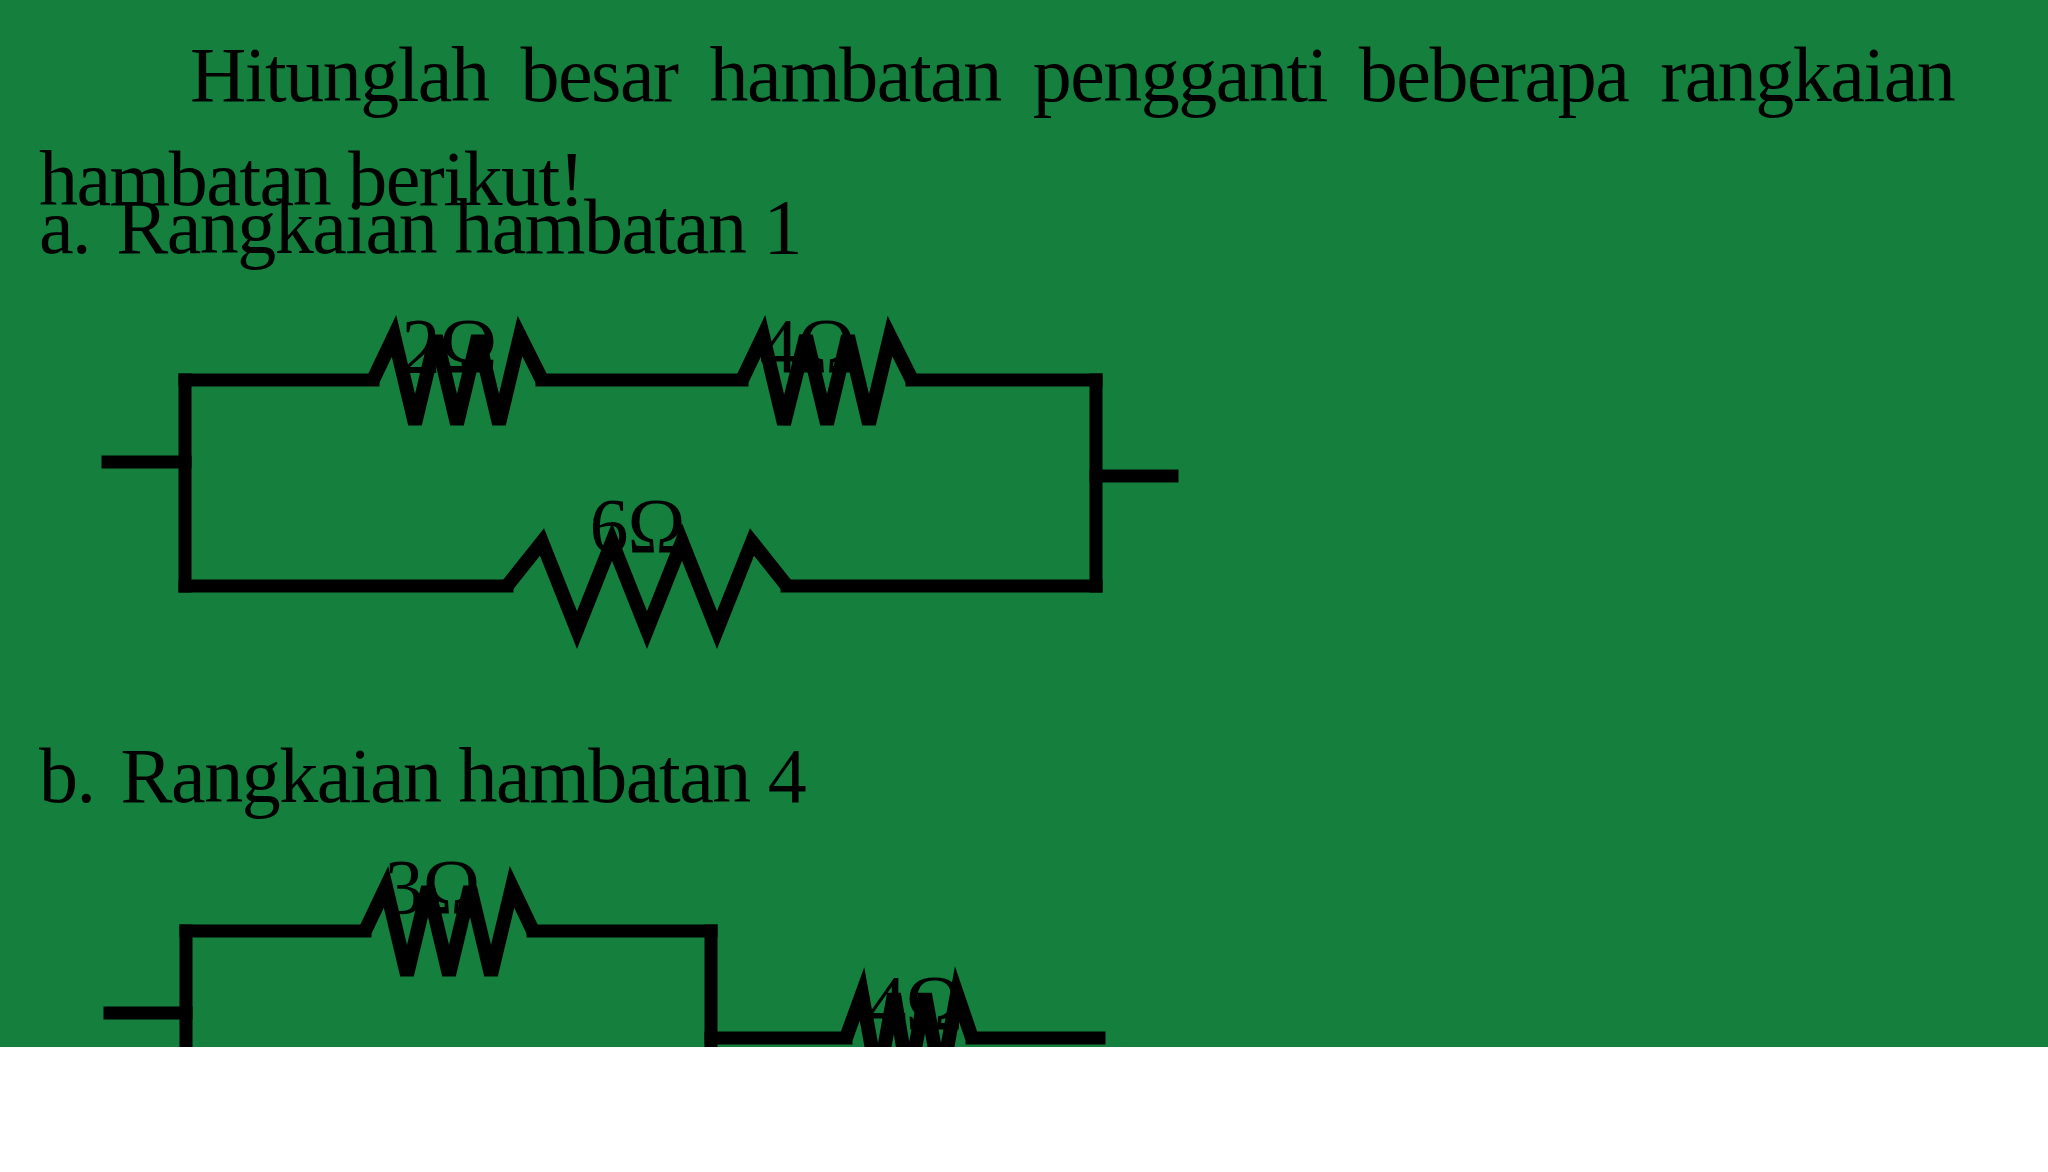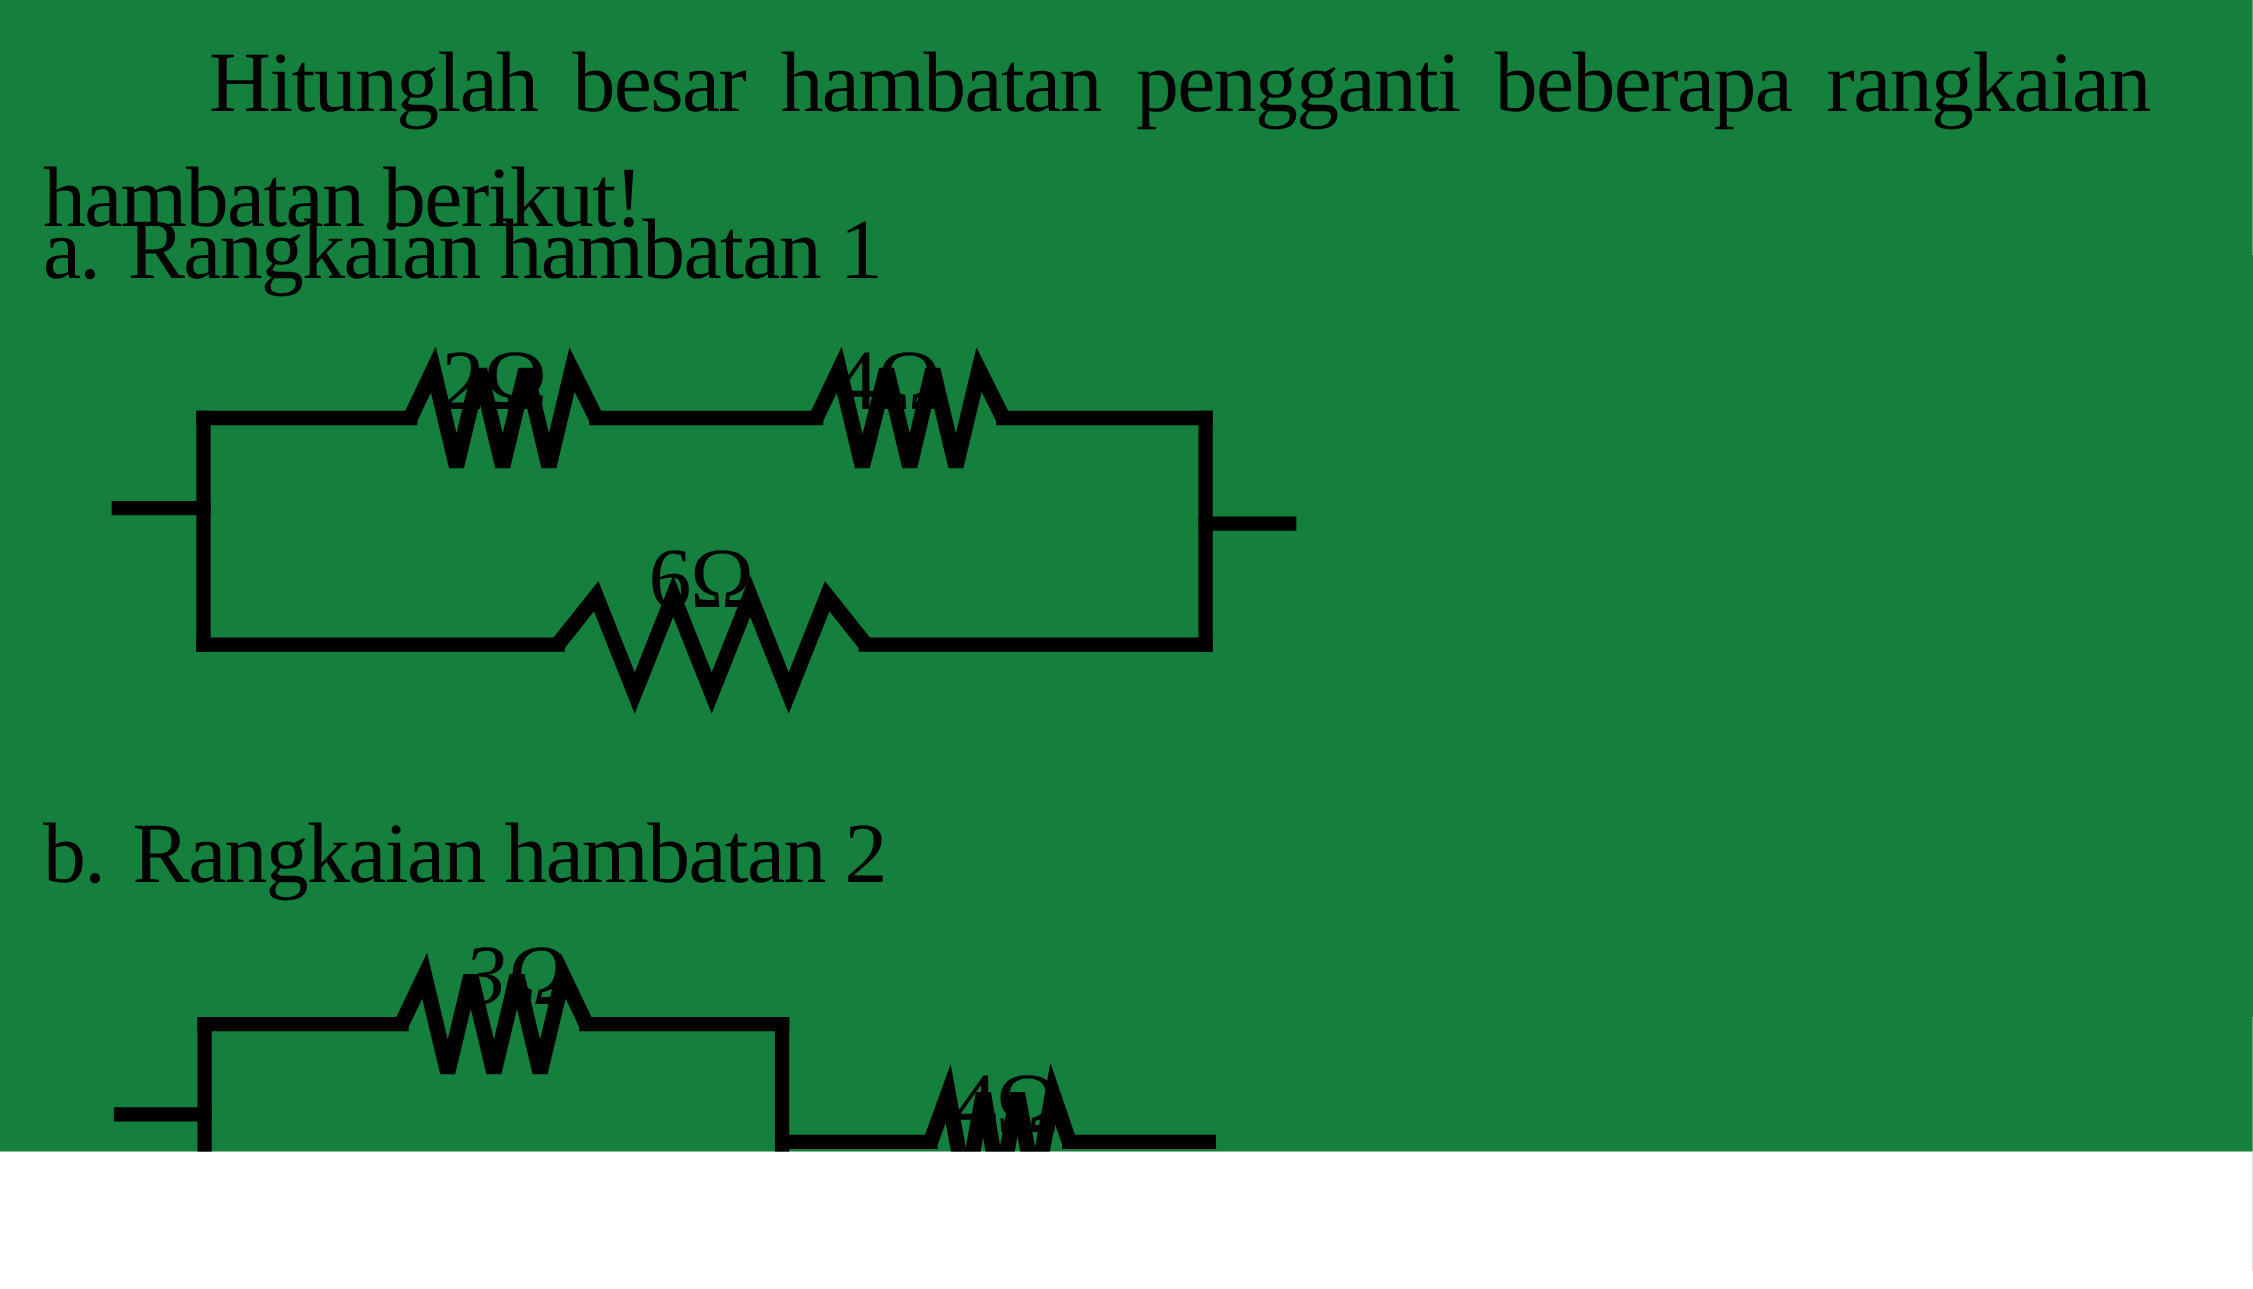--- a/index.html
+++ b/index.html
@@ -36,21 +36,21 @@
     font-size: 78px;
     line-height: 1;
     letter-spacing: -1px;
     transform: translateX(-50%);
     color: #000;
     margin-top: 35px;
   }
   .lbl-a-r1 { left: 449px; top: 272px; }
   .lbl-a-r2 { left: 807px; top: 272px; }
   .lbl-a-r3 { left: 637px; top: 452px; }
-  .lbl-b-r1 { left: 468px; top: 813px; font-style: italic; }
+  .lbl-b-r1 { left: 432px; top: 813px; }
   .lbl-b-r2 { left: 447px; top: 1006px; }
   .lbl-b-r3 { left: 915px; top: 929px; }
   svg.schematic {
     position: absolute;
     left: 0;
     top: 0;
     width: 2048px;
     height: 1172px;
   }
   svg.schematic path {
@@ -66,21 +66,21 @@
 <div class="page">
 
   <div class="t para-line1">Hitunglah besar hambatan pengganti beberapa rangkaian</div>
   <div class="t para-line2">hambatan berikut!</div>
 
   <div class="t item-line item-a">
     <span>a.</span><span class="item-title">Rangkaian hambatan 1</span>
   </div>
 
   <div class="t item-line item-b">
-    <span>b.</span><span class="item-title">Rangkaian hambatan 2</span>
+    <span>b.</span><span class="item-title">Rangkaian hambatan 4</span>
   </div>
 
   <svg class="schematic" viewBox="0 0 2048 1172" xmlns="http://www.w3.org/2000/svg">
 
     <g>
       <path class="wire" d="M108 462 H185"></path>
       <path class="wire" d="M185 380 V586"></path>
       <path class="wire" d="M185 380 H373 M542 380 H742 M912 380 H1096"></path>
       <path class="wire" d="M185 586 H507 M787 586 H1096"></path>
       <path class="wire" d="M1096 380 V586"></path>

